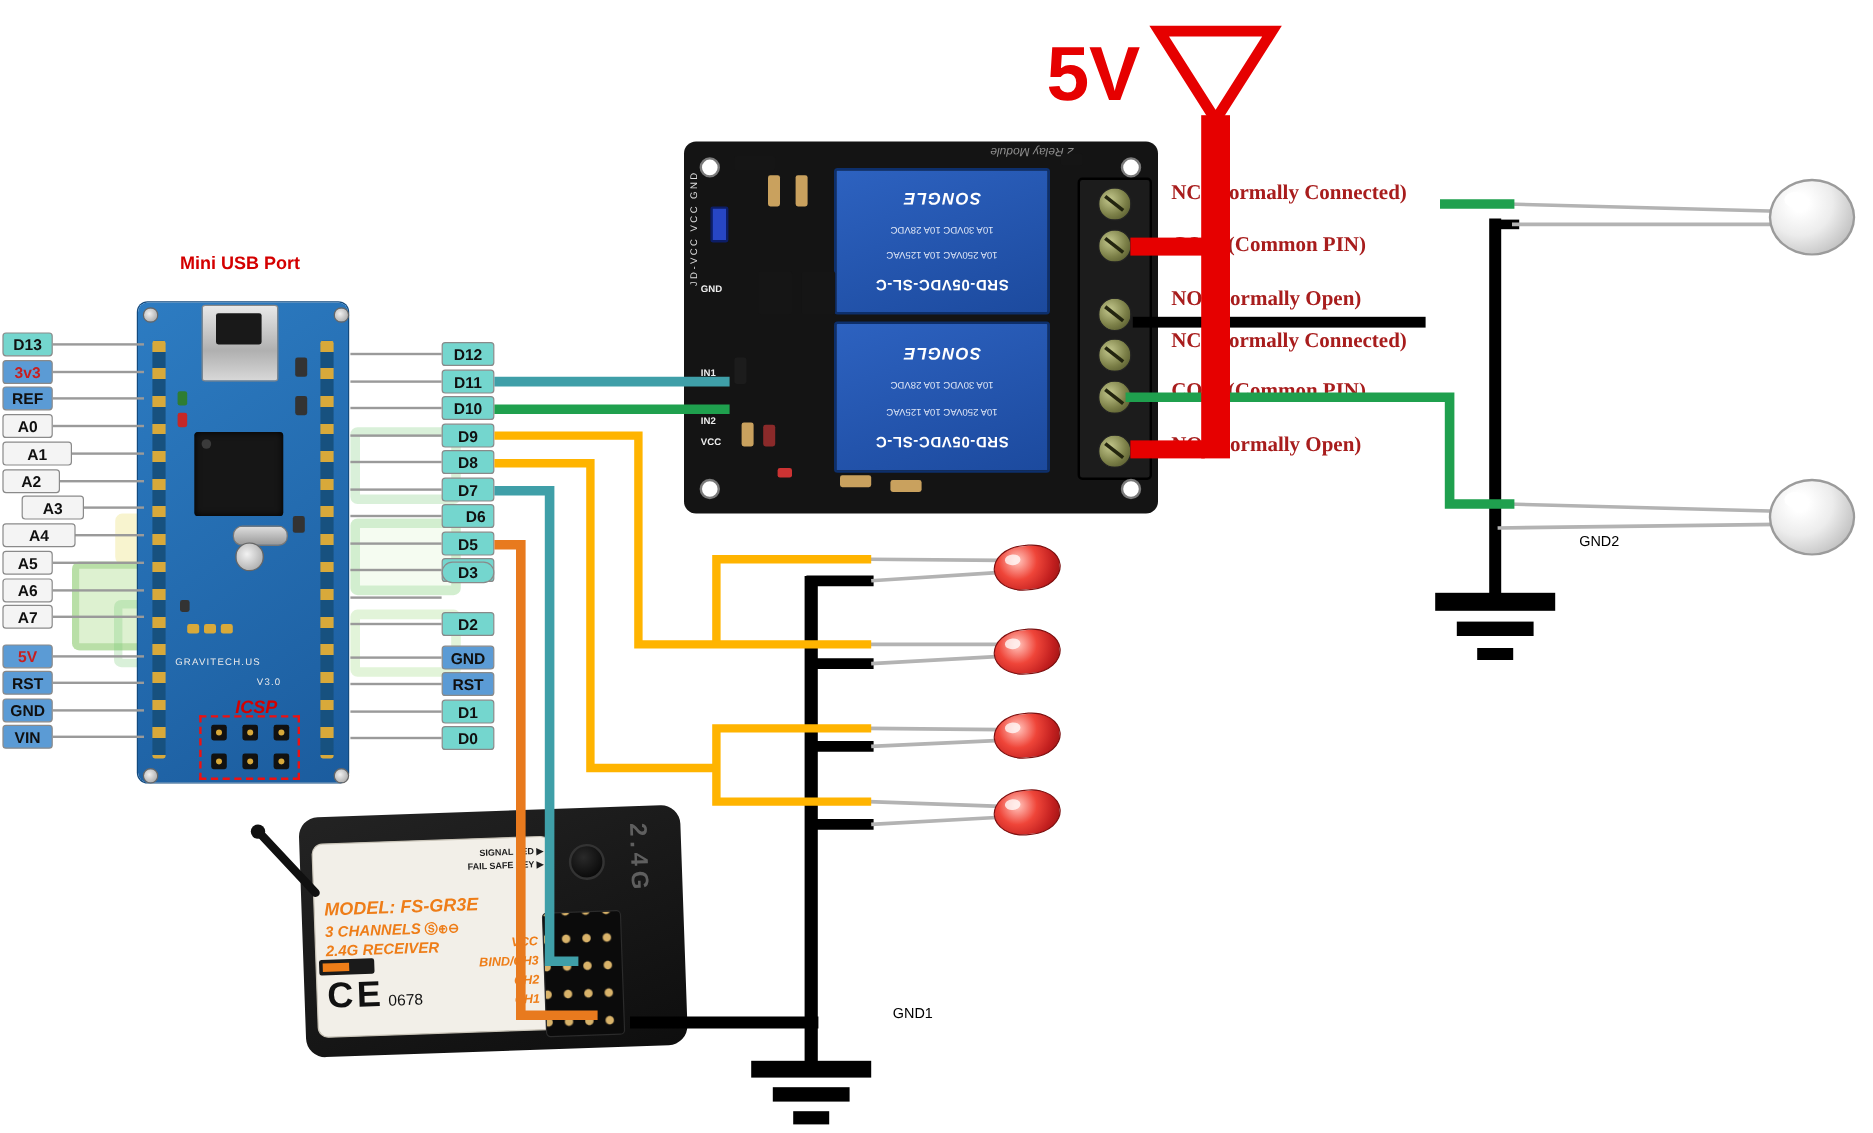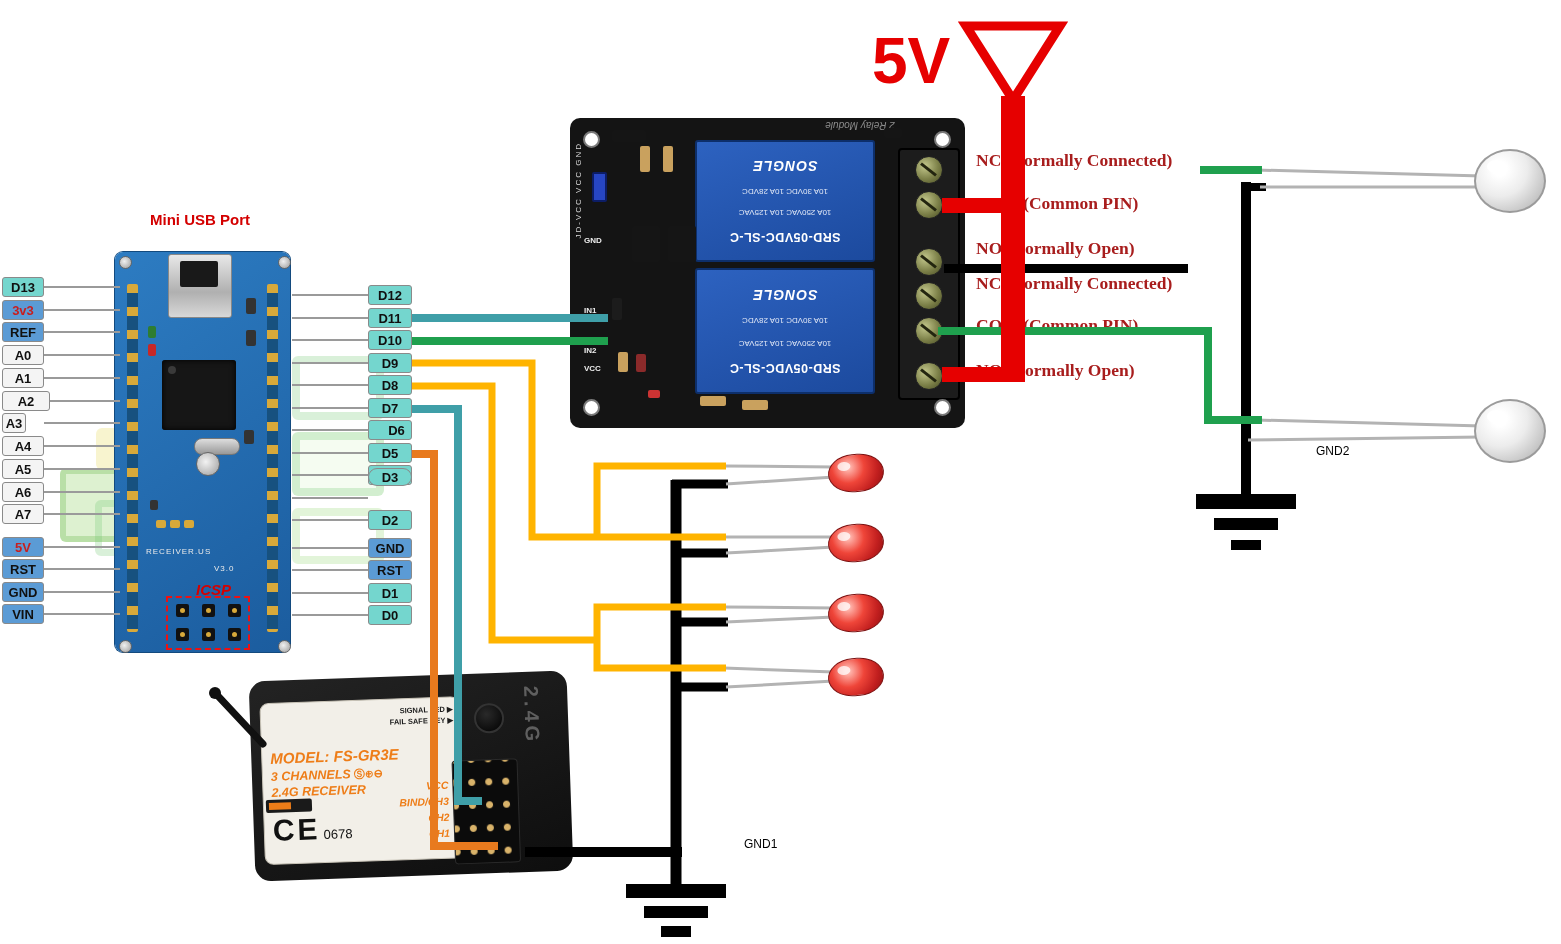--- a/index.html
+++ b/index.html
@@ -85,21 +85,21 @@
   <div class="wm" style="left:292px;top:432px;width:92px;height:64px;border:8px solid rgba(120,200,120,.28);background:rgba(200,240,180,.18);"></div>
   <div class="wm" style="left:292px;top:508px;width:92px;height:56px;border:8px solid rgba(150,215,120,.28);"></div>
 
   <div id="arduino"></div>
   <div class="padcol" style="left:127px;"></div>
   <div class="padcol" style="left:267px;"></div>
   <div id="usb"></div>
   <div id="mcu"></div>
   <div id="crystal"></div>
   <div class="abtn"></div>
-  <div class="board-text" style="left:146px;top:547px;">RECEIVER.US</div>
+  <div class="board-text" style="left:146px;top:547px;">GRAVITECH.US</div>
   <div class="board-text" style="left:214px;top:564px;">V3.0</div>
   <div id="icsp-box"></div>
   <div class="red-label" style="left:150px;top:211px;">Mini USB Port</div>
   <div class="red-label" style="left:196px;top:581px;font-style:italic;">ICSP</div>
 
   <div id="relay-board"></div>
   <div id="relay-title">2 Relay Module</div>
   <div class="srelay" style="top:140px;height:122px;">
     <div class="srelay-inner">
       <div class="r-l1">SRD-05VDC-SL-C</div>
@@ -221,27 +221,27 @@
   <div class="gnd-label" style="left:1316px;top:444px;">GND2</div>
 <div class="pinline" style="left: 44px; top: 286px; width: 76px; height: 2px;"></div>
     <div class="chip chip-cyan" style="left: 2px; top: 277px; width: 42px; height: 20px;">D13</div>
     <div class="pinline" style="left: 44px; top: 309px; width: 76px; height: 2px;"></div>
     <div class="chip chip-blue" style="left: 2px; top: 300px; width: 42px; height: 20px; color: rgb(200, 30, 30);">3v3</div>
     <div class="pinline" style="left: 44px; top: 331px; width: 76px; height: 2px;"></div>
     <div class="chip chip-blue" style="left: 2px; top: 322px; width: 42px; height: 20px;">REF</div>
     <div class="pinline" style="left: 44px; top: 354px; width: 76px; height: 2px;"></div>
     <div class="chip chip-white" style="left: 2px; top: 345px; width: 42px; height: 20px;">A0</div>
     <div class="pinline" style="left: 44px; top: 377px; width: 76px; height: 2px;"></div>
-    <div class="chip chip-white" style="left: 2px; top: 368px; width: 42px; height: 20px;">A1</div>
+    <div class="chip chip-white" style="left: 2px; top: 368px; width: 58px; height: 20px;">A1</div>
     <div class="pinline" style="left: 44px; top: 400px; width: 76px; height: 2px;"></div>
     <div class="chip chip-white" style="left: 2px; top: 391px; width: 48px; height: 20px;">A2</div>
     <div class="pinline" style="left: 44px; top: 422px; width: 76px; height: 2px;"></div>
-    <div class="chip chip-white" style="left: 2px; top: 413px; width: 24px; height: 20px;">A3</div>
+    <div class="chip chip-white" style="left: 18px; top: 413px; width: 52px; height: 20px;">A3</div>
     <div class="pinline" style="left: 44px; top: 445px; width: 76px; height: 2px;"></div>
-    <div class="chip chip-white" style="left: 2px; top: 436px; width: 42px; height: 20px;">A4</div>
+    <div class="chip chip-white" style="left: 2px; top: 436px; width: 61px; height: 20px;">A4</div>
     <div class="pinline" style="left: 44px; top: 468px; width: 76px; height: 2px;"></div>
     <div class="chip chip-white" style="left: 2px; top: 459px; width: 42px; height: 20px;">A5</div>
     <div class="pinline" style="left: 44px; top: 491px; width: 76px; height: 2px;"></div>
     <div class="chip chip-white" style="left: 2px; top: 482px; width: 42px; height: 20px;">A6</div>
     <div class="pinline" style="left: 44px; top: 513px; width: 76px; height: 2px;"></div>
     <div class="chip chip-white" style="left: 2px; top: 504px; width: 42px; height: 20px;">A7</div>
     <div class="pinline" style="left: 44px; top: 546px; width: 76px; height: 2px;"></div>
     <div class="chip chip-blue" style="left: 2px; top: 537px; width: 42px; height: 20px; color: rgb(200, 30, 30);">5V</div>
     <div class="pinline" style="left: 44px; top: 568px; width: 76px; height: 2px;"></div>
     <div class="chip chip-blue" style="left: 2px; top: 559px; width: 42px; height: 20px;">RST</div>

